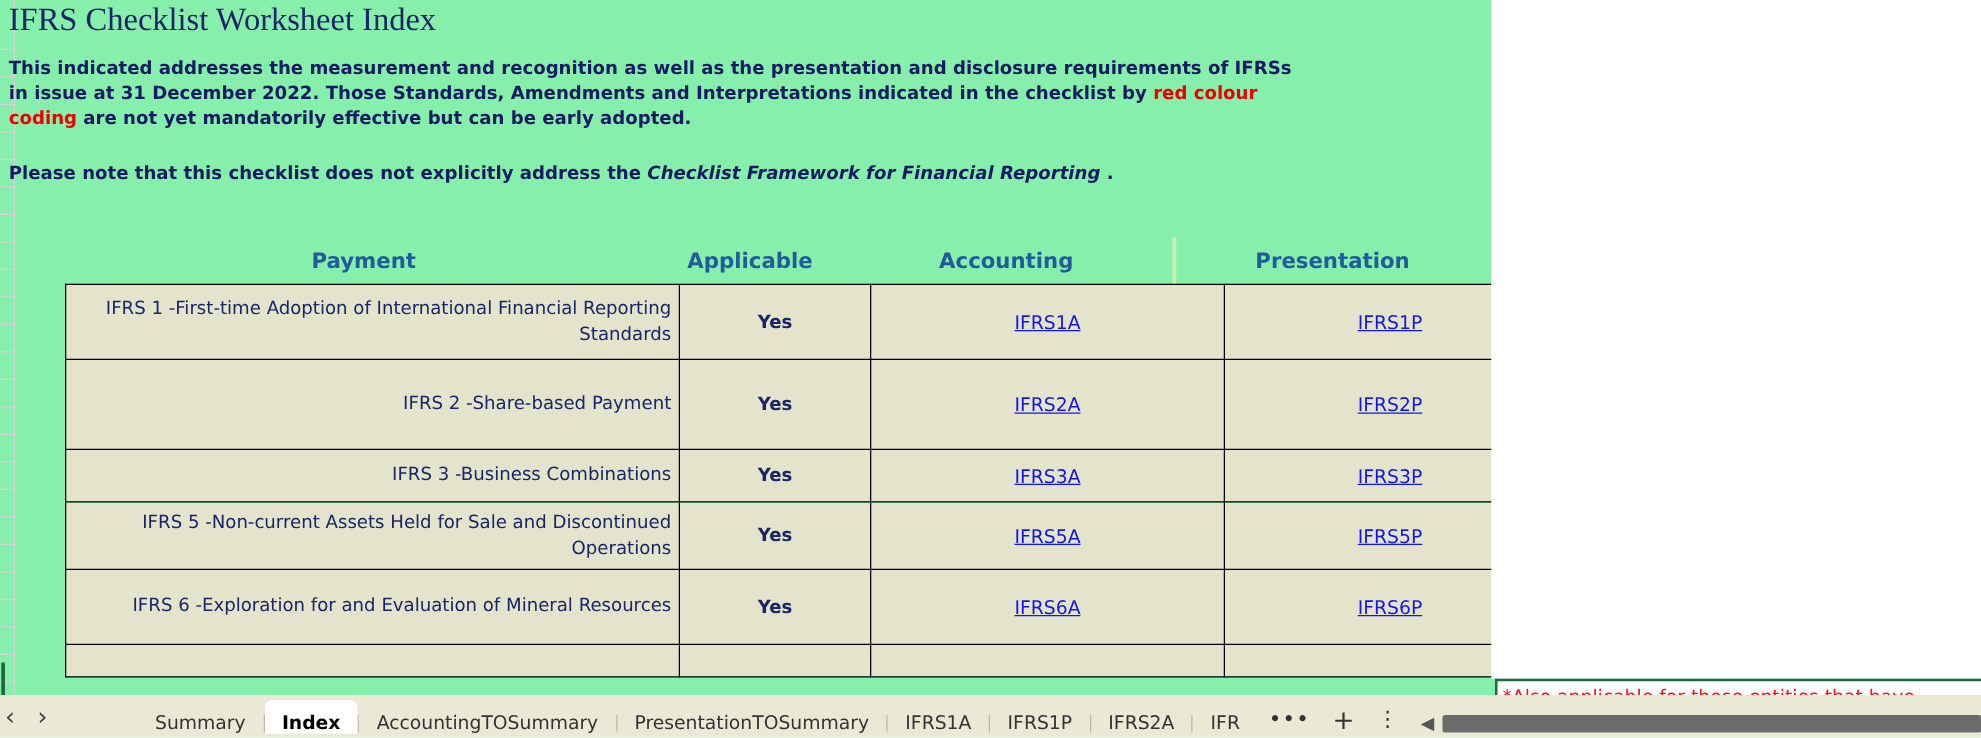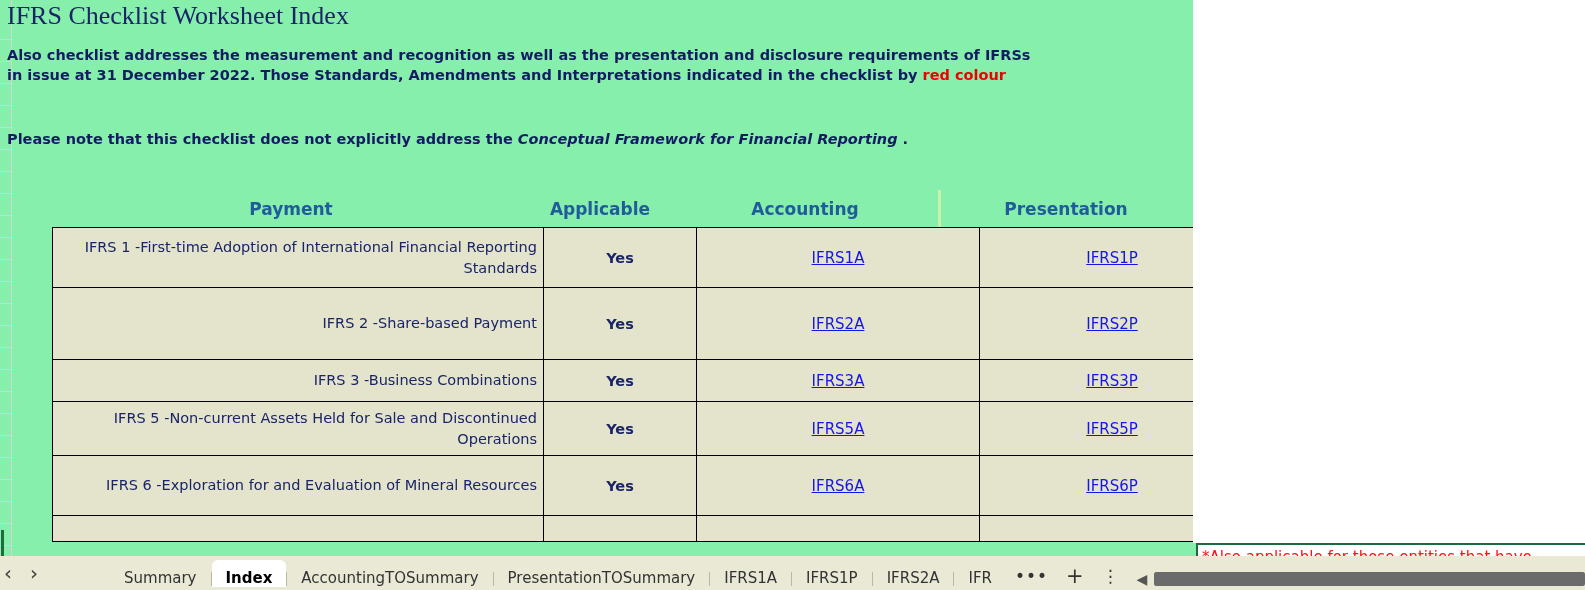--- a/index.html
+++ b/index.html
@@ -306,26 +306,27 @@
       <div class="gutter-row" style="height: 22px;"></div>
       <div class="gutter-row" style="height: 22px;"></div>
       <div class="gutter-row" style="height: 22px;"></div>
       <div class="gutter-row" style="height: 22px;"></div>
     </div>
   <div class="sel-marker"></div>
 
   <div class="doc-title">IFRS Checklist Worksheet Index</div>
 
   <div class="intro" id="intro1">
-    <div>Also checklist addresses the measurement and recognition as well as the presentation and disclosure requirements of IFRSs</div>
+    <div>This indicated addresses the measurement and recognition as well as the presentation and disclosure requirements of IFRSs</div>
     <div><span>in issue at 31 December 2022. Those Standards, Amendments and Interpretations indicated in the checklist by </span><span class="red-text">red colour</span></div>
+    <div><span class="red-text">coding</span><span> are not yet mandatorily effective but can be early adopted.</span></div>
   </div>
 
   <div class="intro" id="intro2">
-    <div><span>Please note that this checklist does not explicitly address the </span><span class="italic-text">Conceptual Framework for Financial Reporting</span><span> .</span></div>
+    <div><span>Please note that this checklist does not explicitly address the </span><span class="italic-text">Checklist Framework for Financial Reporting</span><span> .</span></div>
   </div>
 
   <div class="green-tick"></div>
 
   <div class="col-headers">
     <div class="col-head" id="head-standard">Payment</div>
     <div class="col-head" id="head-applicable">Applicable</div>
     <div class="col-head" id="head-accounting">Accounting</div>
     <div class="col-head" id="head-presentation">Presentation</div>
   </div>

